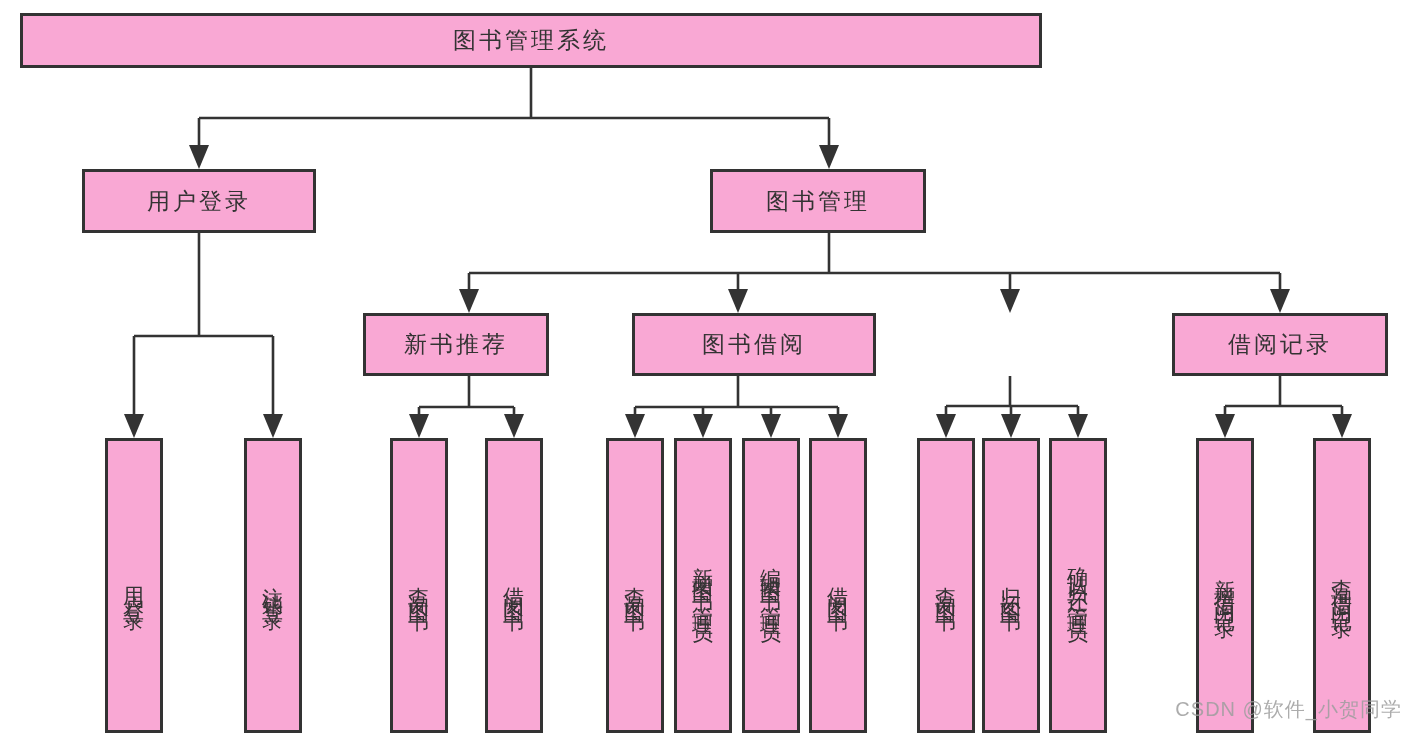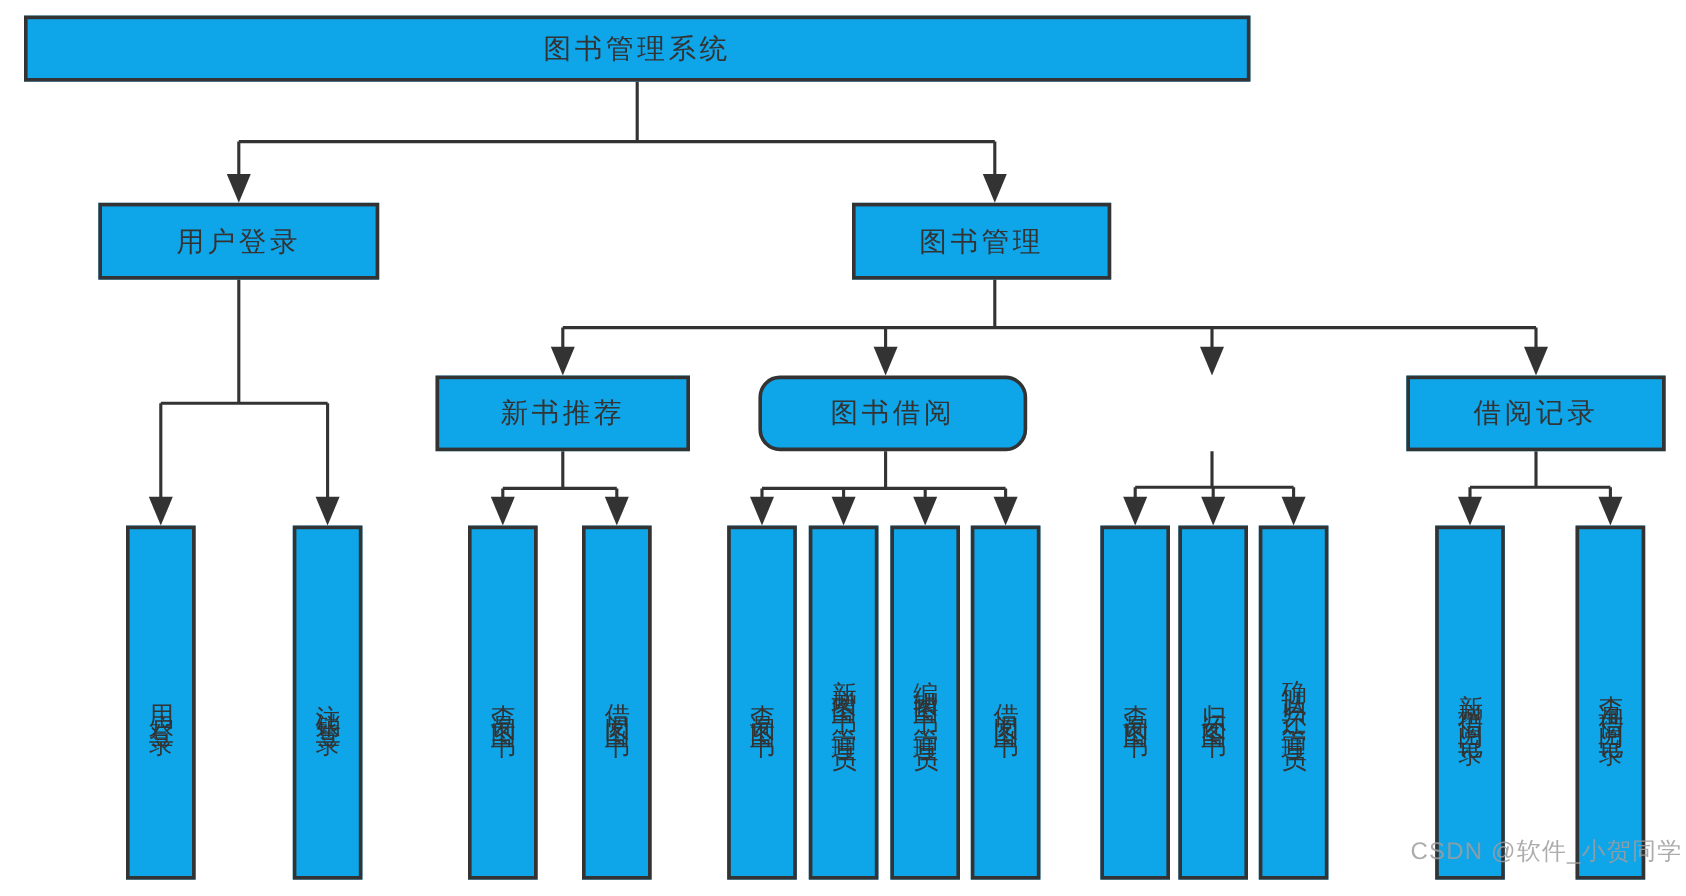--- a/index.html
+++ b/index.html
@@ -16,21 +16,21 @@
     position: absolute;
     left: 0; top: 0;
     z-index: 1;
   }
   .connectors path { stroke: #333333; stroke-width: 2.6; fill: none; }
   .connectors polygon { fill: #333333; stroke: none; }
   .box {
     position: absolute;
     box-sizing: border-box;
     border: 3px solid #333333;
-    background: #0ea5e9;
+    background: #f9a8d4;
     display: flex;
     align-items: center;
     justify-content: center;
     z-index: 2;
     letter-spacing: 3px;
   }
   .box.h { font-size: 23px; }
   .root-box { font-size: 23px; }
   .leaf {
     top: 438px;
@@ -92,22 +92,22 @@
     <path d="M1280 376 V406 M1225 406 H1342 M1225 406 V415 M1342 406 V415"></path>
     <polygon points="1215,414 1235,414 1225,438"></polygon>
     <polygon points="1332,414 1352,414 1342,438"></polygon>
   </svg>
 
   <div class="box h root-box" style="left:20px; top:13px; width:1022px; height:55px;">图书管理系统</div>
 
   <div class="box h" style="left:82px; top:169px; width:234px; height:64px;">用户登录</div>
   <div class="box h" style="left:710px; top:169px; width:216px; height:64px;">图书管理</div>
 
-  <div class="box h" style="left:363px; top:313px; width:212px; height:63px;">新书推荐</div>
-  <div class="box h" style="left:632px; top:313px; width:224px; height:63px;border-radius:18px;">图书借阅</div>
+  <div class="box h" style="left:363px; top:313px; width:186px; height:63px;">新书推荐</div>
+  <div class="box h" style="left:632px; top:313px; width:244px; height:63px;">图书借阅</div>
   <div class="box h" style="left:1172px; top:313px; width:216px; height:63px;">借阅记录</div>
 
   <div class="box leaf" style="left:105px;">用户登录</div>
   <div class="box leaf" style="left:244px;">注销登录</div>
   <div class="box leaf" style="left:390px;">查询图书</div>
   <div class="box leaf" style="left:485px;">借阅图书</div>
   <div class="box leaf" style="left:606px;">查询图书</div>
   <div class="box leaf" style="left:674px;">新增图书（管理员）</div>
   <div class="box leaf" style="left:742px;">编辑图书（管理员）</div>
   <div class="box leaf" style="left:809px;">借阅图书</div>

